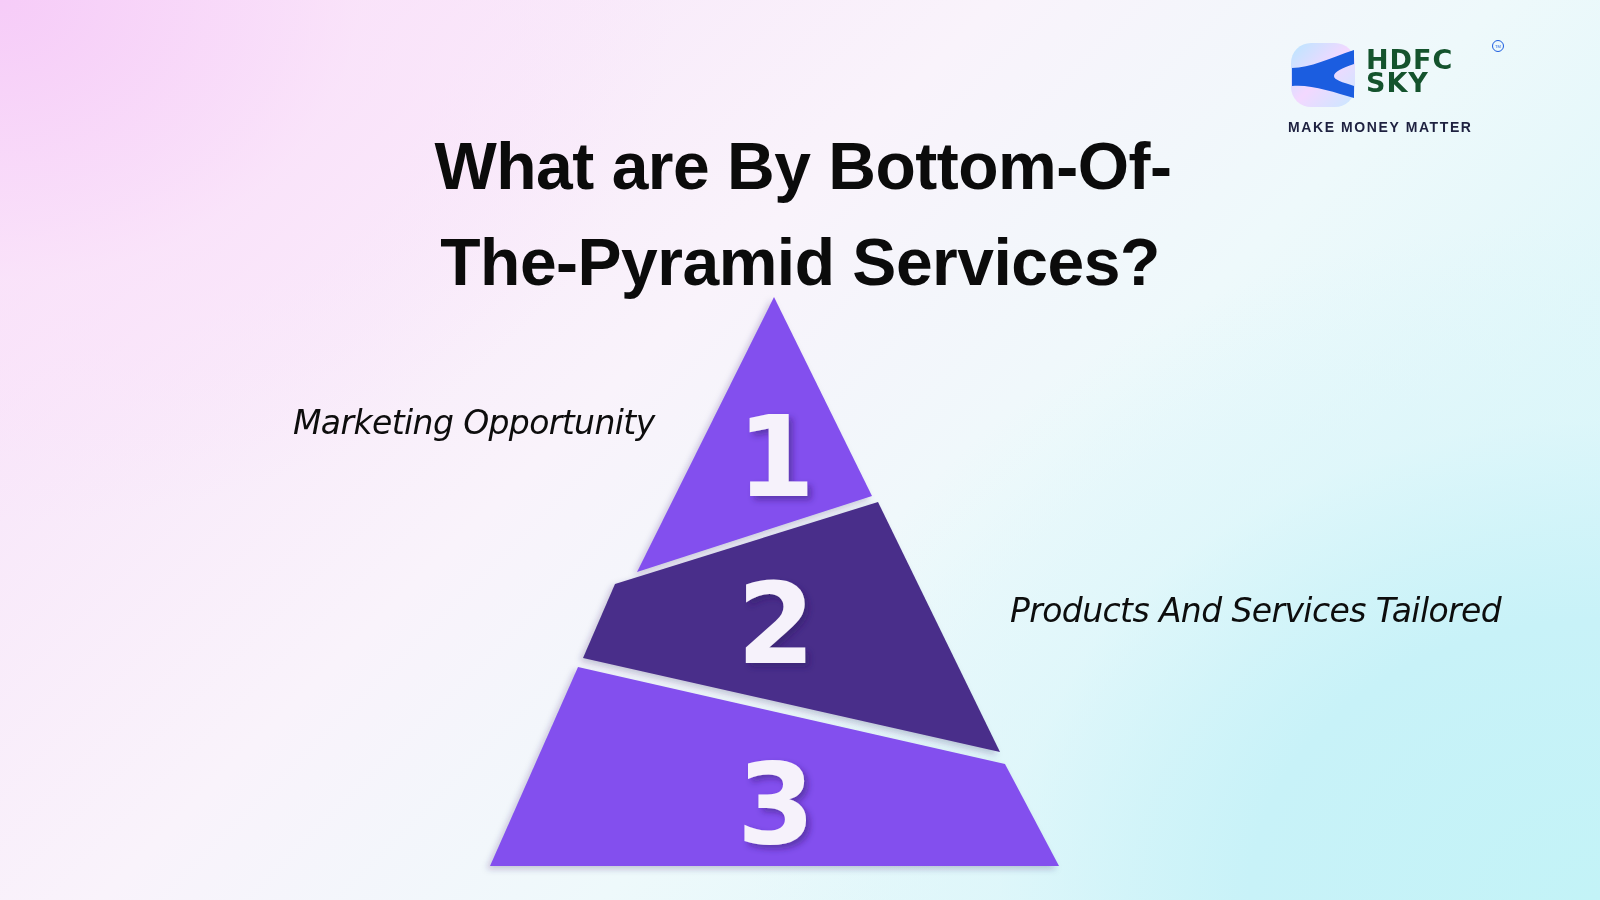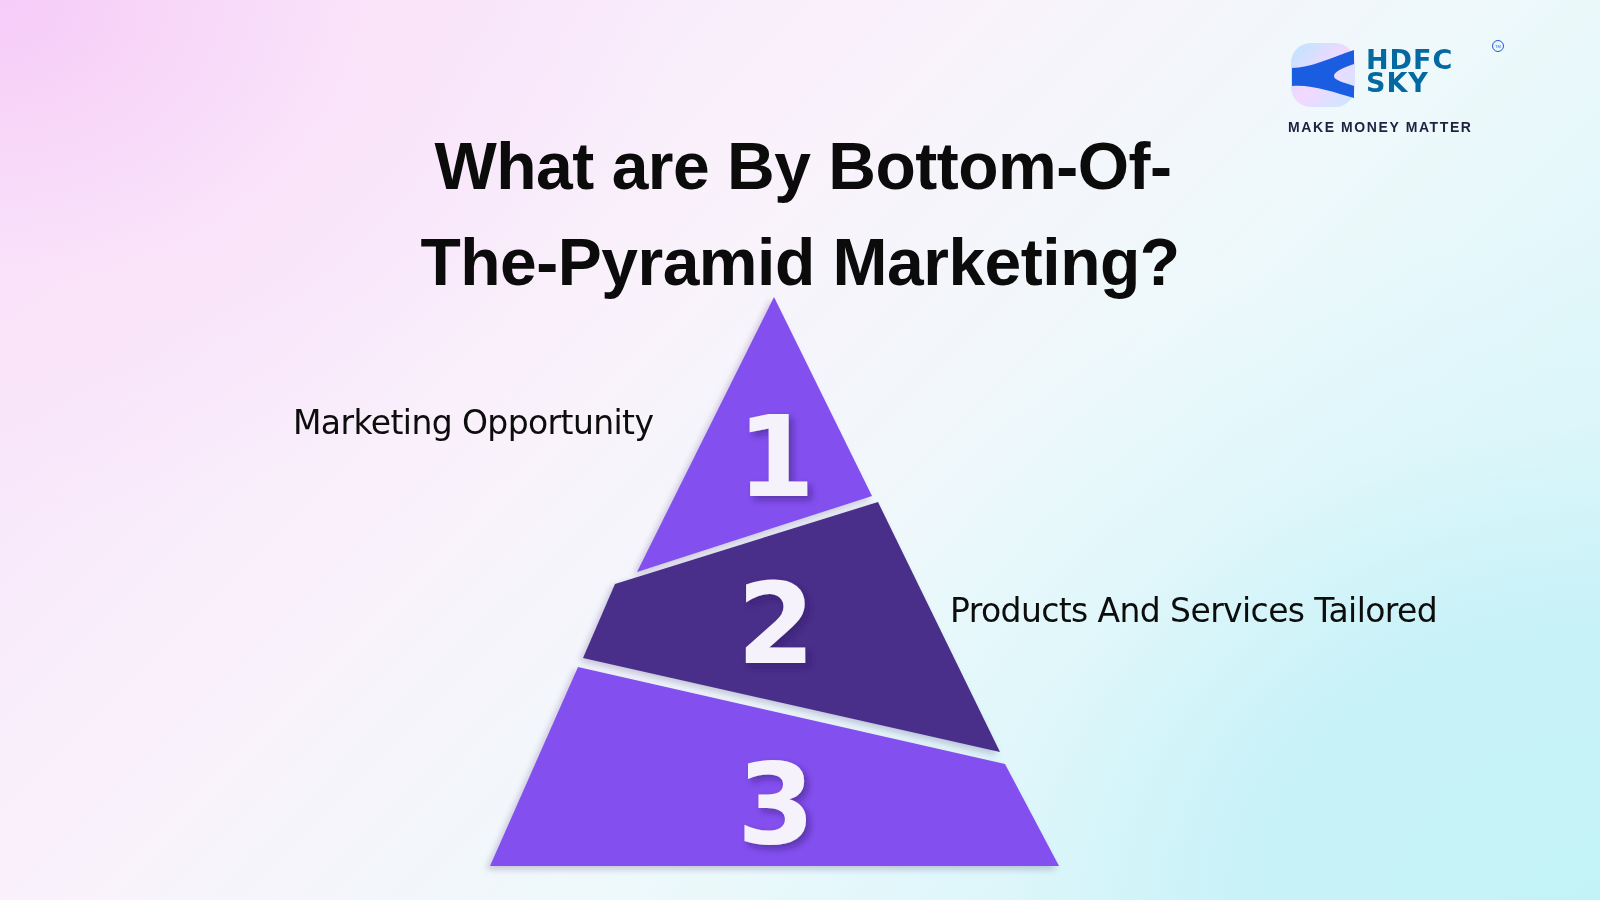--- a/index.html
+++ b/index.html
@@ -6,37 +6,37 @@
     body {
       width: 1600px; height: 900px; overflow: hidden; position: relative;
       font-family: "Liberation Sans", "DejaVu Sans", sans-serif;
       background:
         radial-gradient(ellipse 900px 700px at 0% 0%, #f6ccf8 0%, rgba(250,226,250,0.7) 40%, rgba(255,255,255,0) 75%),
         radial-gradient(ellipse 1000px 800px at 100% 100%, #c3f3f7 0%, #c8f2f8 35%, rgba(220,246,250,0.6) 60%, rgba(255,255,255,0) 85%),
         linear-gradient(135deg, #f8def9 0%, #f9f3fb 40%, #eef9fb 60%, #cdf4f8 100%);
     }
     .logo { position: absolute; left: 1288px; top: 40px; width: 214px; height: 100px; }
     .logo-mark { position: absolute; left: 2px; top: 2px; width: 66px; height: 66px; }
-    .logo-word { position: absolute; left: 78px; top: 8px; color: #0369a1; font-weight: 700;
+    .logo-word { position: absolute; left: 78px; top: 8px; color: #14532d; font-weight: 700;
       font-size: 27px; line-height: 23px; letter-spacing: 1px; font-family: "DejaVu Sans", sans-serif; }
     .logo-tm { position: absolute; left: 204px; top: 0px; font-size: 8px; color: #1b5de0;
       border: 1px solid #1b5de0; border-radius: 50%; width: 10px; height: 10px; line-height: 10px; text-align: center; }
     .tagline { position: absolute; left: 0px; top: 79px; font-size: 14px; font-weight: 700; letter-spacing: 1.6px; color: #1e2140; white-space: nowrap; }
 
     .title { position: absolute; left: 0; top: 118px; width: 1600px; text-align: center;
       font-size: 66px; line-height: 96px; font-weight: 700; color: #0b0b0b; letter-spacing: -0.5px; }
     .title .line { display: block; }
     .title .l1 { padding-left: 6px; }
 
     .pyramid { position: absolute; left: 0; top: 0; width: 1600px; height: 900px; }
     .num { font-family: "DejaVu Sans", sans-serif; font-weight: 700; fill: #f6f2fb; }
 
-    .label { position: absolute; font-size: 33px; line-height: 40px; color: #0d0d0d; font-family: "DejaVu Sans", sans-serif; letter-spacing: -0.6px; }
+    .label { position: absolute; font-size: 33px; line-height: 40px; color: #0d0d0d; font-family: "DejaVu Sans", sans-serif; letter-spacing: -0.6px; font-style: italic; }
     .label-1 { left: 293px; top: 403px; }
-    .label-2 { left: 950px; top: 591px; }
+    .label-2 { left: 1010px; top: 591px; }
     .label-3 { left: 99px; top: 730px; }
   </style>
 </head>
 <body>
 
 <div class="logo">
   <svg class="logo-mark" viewBox="0 0 66 66">
     <defs>
       <linearGradient id="lg1" x1="0" y1="0" x2="1" y2="1">
         <stop offset="0" stop-color="#b9e6ff"></stop>
@@ -50,21 +50,21 @@
   <div class="logo-word">
     <div>HDFC</div>
     <div>SKY</div>
   </div>
   <div class="logo-tm"><span style="font-size:4px">TM</span></div>
   <div class="tagline">MAKE MONEY MATTER</div>
 </div>
 
 <div class="title">
   <span class="line l1">What are By Bottom-Of-</span>
-  <span class="line">The-Pyramid Marketing?</span>
+  <span class="line">The-Pyramid Services?</span>
 </div>
 
 <svg class="pyramid" viewBox="0 0 1600 900">
   <defs>
     <filter id="shadow" x="-10%" y="-10%" width="130%" height="130%">
       <feDropShadow dx="4" dy="4" stdDeviation="3" flood-color="#2a1560" flood-opacity="0.45"></feDropShadow>
     </filter>
     <filter id="inner" x="-5%" y="-5%" width="110%" height="110%">
       <feDropShadow dx="-3" dy="3" stdDeviation="3" flood-color="#2a1560" flood-opacity="0.25"></feDropShadow>
     </filter>

